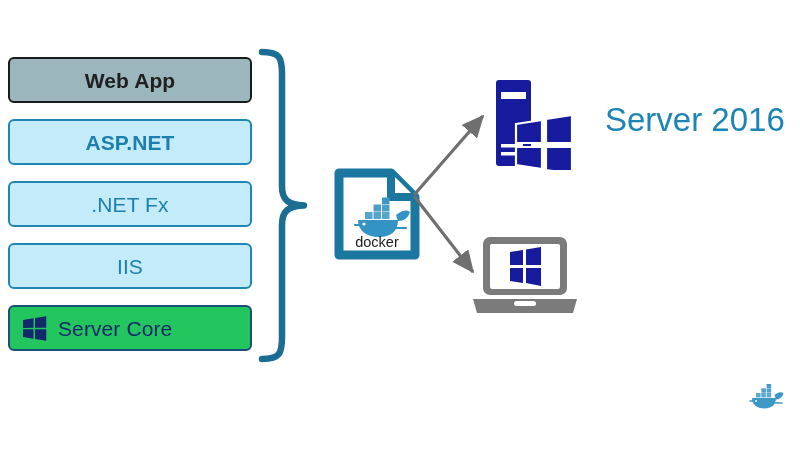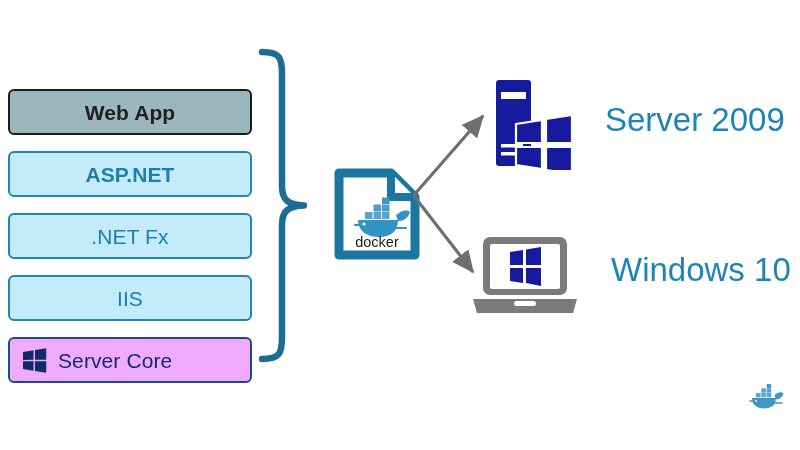--- a/index.html
+++ b/index.html
@@ -35,21 +35,20 @@
     left: 0;
     width: 244px;
     height: 46px;
     box-sizing: border-box;
     border-radius: 6px;
     display: flex;
     align-items: center;
     justify-content: center;
     font-size: 21px;
     letter-spacing: 0.1px;
-    margin-top: 32px;
   }
   .layer-label {
     display: block;
     line-height: 1;
   }
   .layer.webapp {
     top: 0px;
     background: #9cb6bd;
     border: 2.5px solid #1a1a1a;
     color: #202020;
@@ -58,21 +57,21 @@
   .layer.aspnet  { top: 62px; font-weight: bold;  }
   .layer.netfx   { top: 124px; }
   .layer.iis     { top: 186px; }
   .layer.aspnet, .layer.netfx, .layer.iis {
     background: #c4ebf9;
     border: 2.2px solid #1f86b4;
     color: #1d7fae;
   }
   .layer.servercore {
     top: 248px;
-    background: #f0abfc;
+    background: #22c55e;
     border: 2.5px solid #1a4f7a;
     color: #12296b;
     justify-content: flex-start;
     padding-left: 12px;
   }
   .win-logo-small {
     width: 25px;
     height: 25px;
     margin-right: 11px;
     flex: 0 0 auto;
@@ -255,22 +254,21 @@
       <polygon points="40,19 53,17 53,32 40,32" fill="#161b9e"></polygon>
       <polygon points="56,16.5 71,14 71,32 56,32" fill="#161b9e"></polygon>
       <polygon points="40,35 53,35 53,50 40,48" fill="#161b9e"></polygon>
       <polygon points="56,35 71,35 71,53 56,50" fill="#161b9e"></polygon>
     </g>
 
     <path d="M 3 66 L 107 66 L 103 80 L 7 80 Z" fill="#7b7b7b"></path>
     <rect x="44" y="68" width="22" height="5" rx="2.5" fill="#ffffff"></rect>
   </svg>
 
-  <div class="right-label" id="label-server2016">Server 2009</div>
-  <div class="right-label" id="label-windows10">Windows 10</div>
+  <div class="right-label" id="label-server2016">Server 2016</div>
 
   <svg id="watermark" viewBox="0 0 46 34">
     <rect x="14" y="10" width="4.6" height="4.4" fill="#55a6cd"></rect>
     <rect x="19.3" y="10" width="4.6" height="4.4" fill="#55a6cd"></rect>
     <rect x="24.6" y="10" width="4.6" height="4.4" fill="#55a6cd"></rect>
     <rect x="19.3" y="5.3" width="4.6" height="4.4" fill="#4a9ec8"></rect>
     <rect x="24.6" y="5.3" width="4.6" height="4.4" fill="#4a9ec8"></rect>
     <rect x="24.6" y="1" width="4.6" height="4" fill="#3f96c2"></rect>
     <path d="M 10 15 L 34 15 C 34 22, 29 25.5, 22.5 25.5 C 15.5 25.5, 10 22, 10 15 Z" fill="#3393c4"></path>
     <path d="M 32.5 12 C 37 8.5, 40 9, 41.5 10.5 C 40 14.5, 37.5 16.5, 34 16.5 Z" fill="#3393c4"></path>

